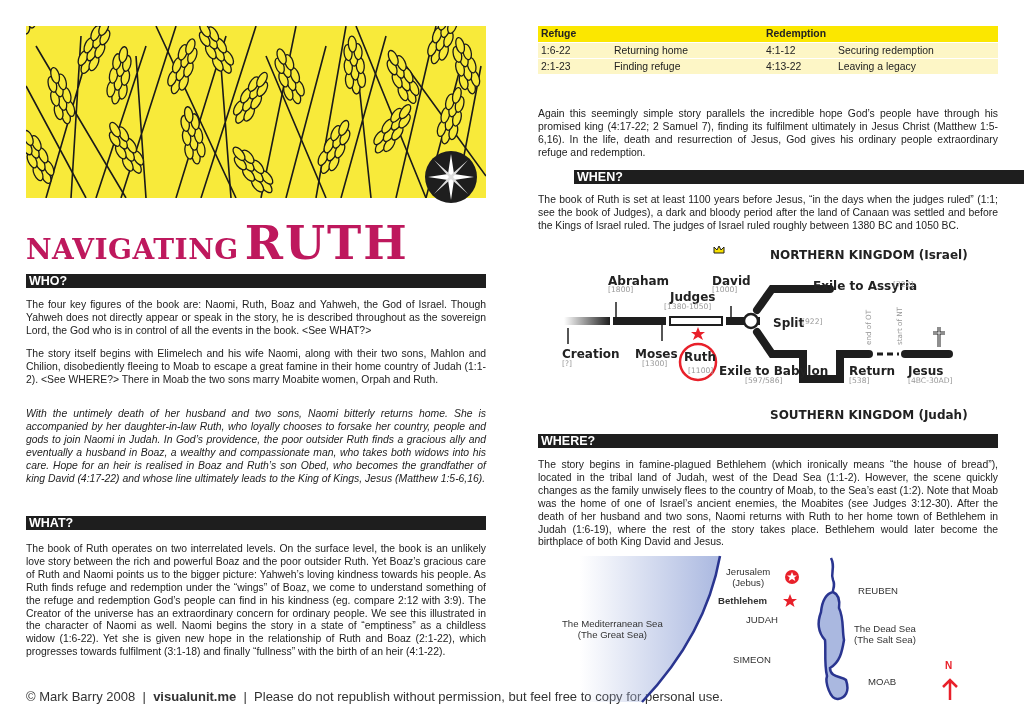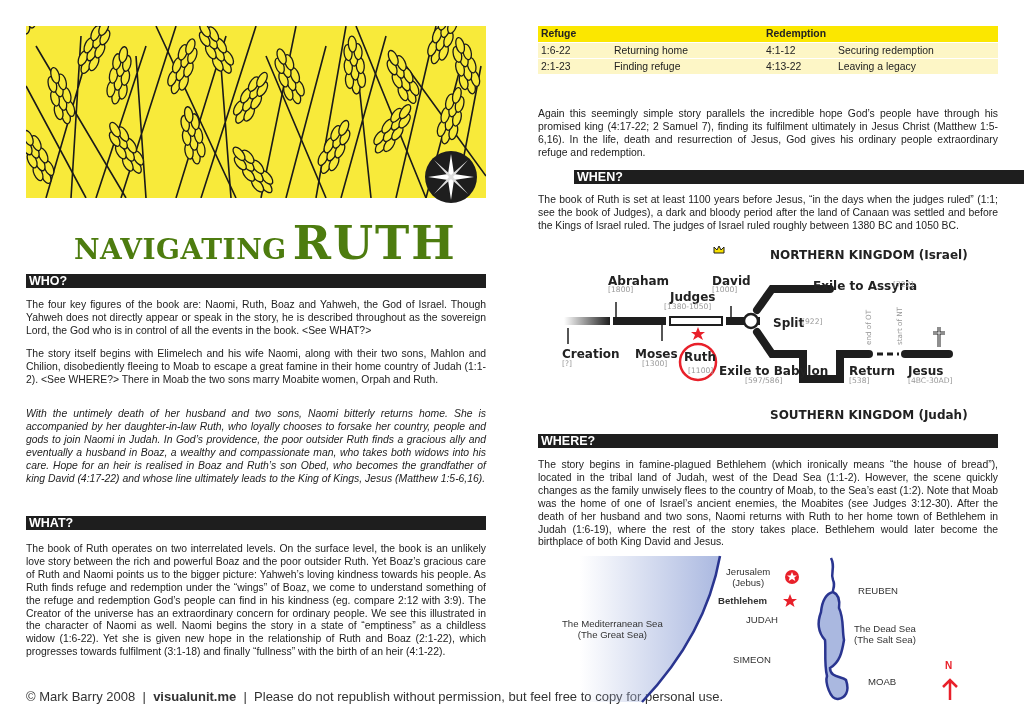--- a/index.html
+++ b/index.html
@@ -4,21 +4,21 @@
 <style>
   * { margin:0; padding:0; box-sizing:border-box; }
   html, body { width:1024px; height:726px; background:#fff; overflow:hidden; }
   body { font-family:"Liberation Sans", sans-serif; color:#222; position:relative; }
   .body-text { font-size:10.4px; line-height:12.9px; text-align:justify; color:#222; }
 
   
   #banner { position:absolute; left:26px; top:26px; width:460px; height:172px; background:#f8ea3a; overflow:hidden; }
   #banner svg { position:absolute; left:0; top:0; }
   #compass { position:absolute; left:424px; top:150px; width:54px; height:54px; }
-  #title { position:absolute; left:26px; top:216px; font-family:"DejaVu Serif", serif; font-weight:bold; color:#4d7c0f; white-space:nowrap; letter-spacing:0.5px;margin-left:48px; }
+  #title { position:absolute; left:26px; top:216px; font-family:"DejaVu Serif", serif; font-weight:bold; color:#be185d; white-space:nowrap; letter-spacing:0.5px; }
   #title .small { font-size:28px; vertical-align:baseline; }
   #title .big { font-size:46px; letter-spacing:2px; }
 
   .section-header { position:absolute; height:14px; background:#1e1e1e; color:#fff; font-weight:bold; font-size:12.5px; line-height:14px; padding-left:3px; }
 
   #who-header { left:26px; top:274px; width:460px; }
   #who-p1 { position:absolute; left:26px; top:299px; width:460px; }
   #who-p2 { position:absolute; left:26px; top:348px; width:460px; }
   #who-p3 { position:absolute; left:26px; top:408px; width:460px;font-style:italic; }
   #what-header { left:26px; top:516px; width:460px; }

